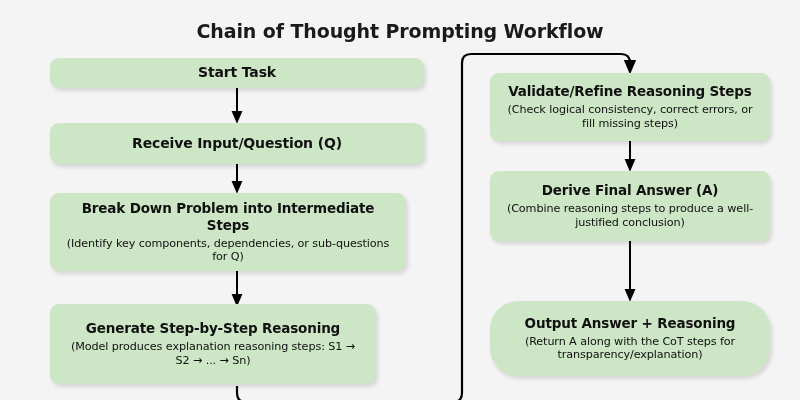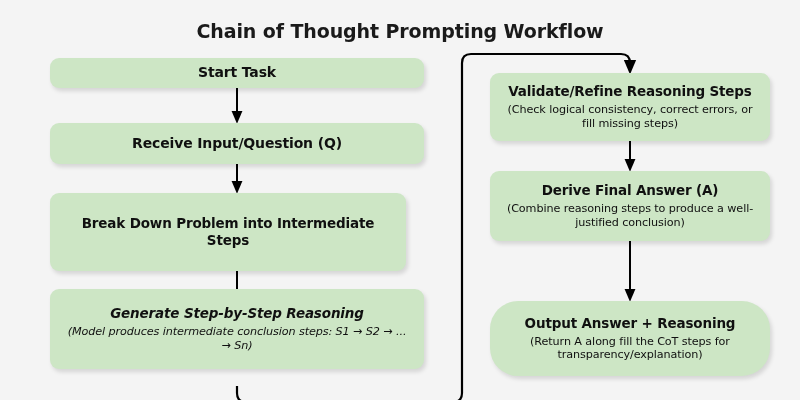--- a/index.html
+++ b/index.html
@@ -98,35 +98,36 @@
   <div class="node single" style="left:50px; top:42px; width:374px; height:30px;">
     <div class="ttl">Start Task</div>
   </div>
 
   <div class="node single" style="left:50px; top:107px; width:374px; height:41px;">
     <div class="ttl">Receive Input/Question (Q)</div>
   </div>
 
   <div class="node" style="left:50px; top:177px; width:356px; height:78px;">
     <div class="ttl">Break Down Problem into Intermediate Steps</div>
+    <div class="sub">(Identify key components, dependencies, or sub-questions for Q)</div>
   </div>
 
-  <div class="node" style="left:50px; top:273px; width:374px; height:80px;font-style:italic;">
+  <div class="node" style="left:50px; top:288px; width:326px; height:80px;">
     <div class="ttl">Generate Step-by-Step Reasoning</div>
-    <div class="sub">(Model produces intermediate conclusion steps: S1 → S2 → ... → Sn)</div>
+    <div class="sub">(Model produces explanation reasoning steps: S1 → S2 → ... → Sn)</div>
   </div>
 
   <div class="node" style="left:490px; top:155px; width:280px; height:70px;">
     <div class="ttl">Derive Final Answer (A)</div>
     <div class="sub">(Combine reasoning steps to produce a well-justified conclusion)</div>
   </div>
 
   <div class="node" style="left:490px; top:57px; width:280px; height:68px;">
     <div class="ttl">Validate/Refine Reasoning Steps</div>
     <div class="sub">(Check logical consistency, correct errors, or fill missing steps)</div>
   </div>
 
   <div class="node" style="left:490px; top:285px; width:280px; height:75px;border-radius:28px;">
     <div class="ttl">Output Answer + Reasoning</div>
-    <div class="sub">(Return A along fill the CoT steps for transparency/explanation)</div>
+    <div class="sub">(Return A along with the CoT steps for transparency/explanation)</div>
   </div>
 
 </div>
 
 </body></html>

